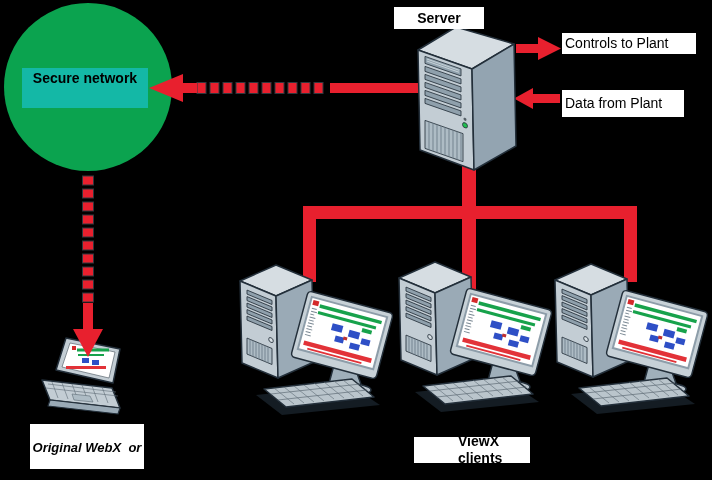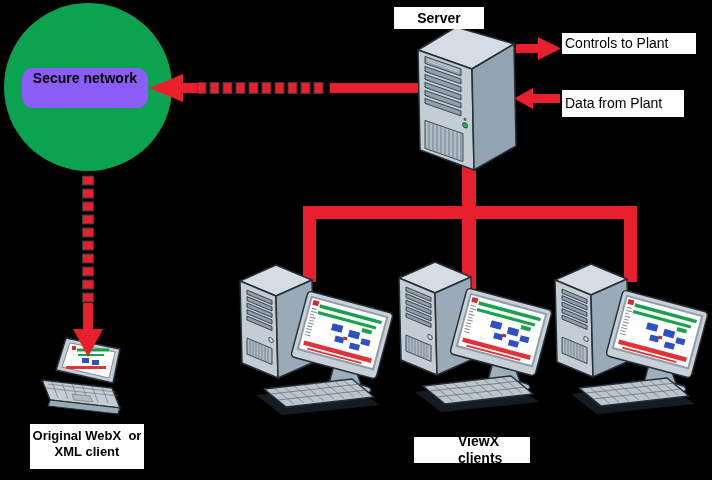--- a/index.html
+++ b/index.html
@@ -6,24 +6,24 @@
   .stage{position:relative;width:712px;height:480px;background:#000;overflow:hidden;
          font-family:"Liberation Sans",sans-serif;}
   .stage svg{position:absolute;left:0;top:0;}
   .label{position:absolute;background:#fff;color:#000;line-height:1.2;box-sizing:border-box;}
   .lbl-server{left:394px;top:7px;width:90px;height:22px;font-weight:bold;font-size:14px;
               display:flex;align-items:center;justify-content:center;}
   .lbl-controls{left:562px;top:33px;width:134px;height:21px;font-size:14px;
                 display:flex;align-items:center;padding-left:3px;}
   .lbl-data{left:562px;top:90px;width:122px;height:27px;font-size:14px;
             display:flex;align-items:center;padding-left:3px;}
-  .lbl-secure{left:22px;top:68px;width:126px;height:40px;background:#8b5cf6;
-              font-weight:bold;font-size:14px;text-align:center;padding-top:2px;border-radius:11px;}
+  .lbl-secure{left:22px;top:68px;width:126px;height:40px;background:#14b8a6;
+              font-weight:bold;font-size:14px;text-align:center;padding-top:2px;}
   .lbl-webx{left:30px;top:424px;width:114px;height:45px;font-weight:bold;font-size:13px;
-            text-align:center;padding-top:4px;}
+            text-align:center;padding-top:16px;font-style:italic;}
   .lbl-webx span{display:block;white-space:pre;}
   .lbl-viewx{left:414px;top:437px;width:116px;height:26px;font-weight:bold;font-size:14px;
              display:flex;align-items:center;justify-content:center;padding-left:44px;}
 </style>
 </head>
 <body>
 
 <div class="stage">
 
 <svg width="712" height="480" viewBox="0 0 712 480">
@@ -167,17 +167,16 @@
     <polygon points="88,357 73,329 103,329" fill="#E8202E"></polygon>
   </g>
 </svg>
 
 <div class="label lbl-secure">Secure network</div>
 <div class="label lbl-server">Server</div>
 <div class="label lbl-controls">Controls to Plant</div>
 <div class="label lbl-data">Data from Plant</div>
 <div class="label lbl-webx">
   <span>Original WebX  or</span>
-  <span>XML client</span>
 </div>
 <div class="label lbl-viewx">ViewX clients</div>
 
 </div>
 
 </body></html>

